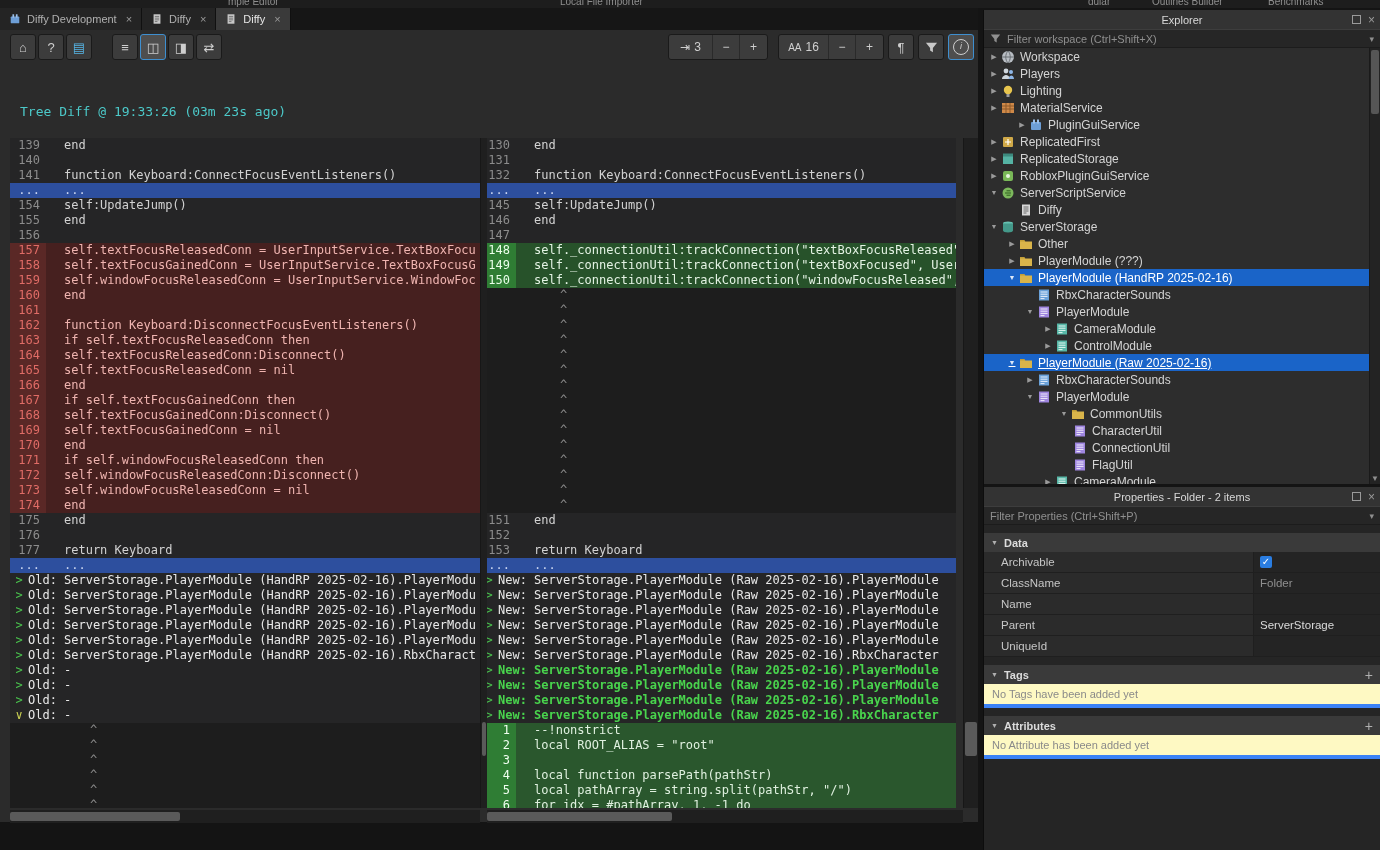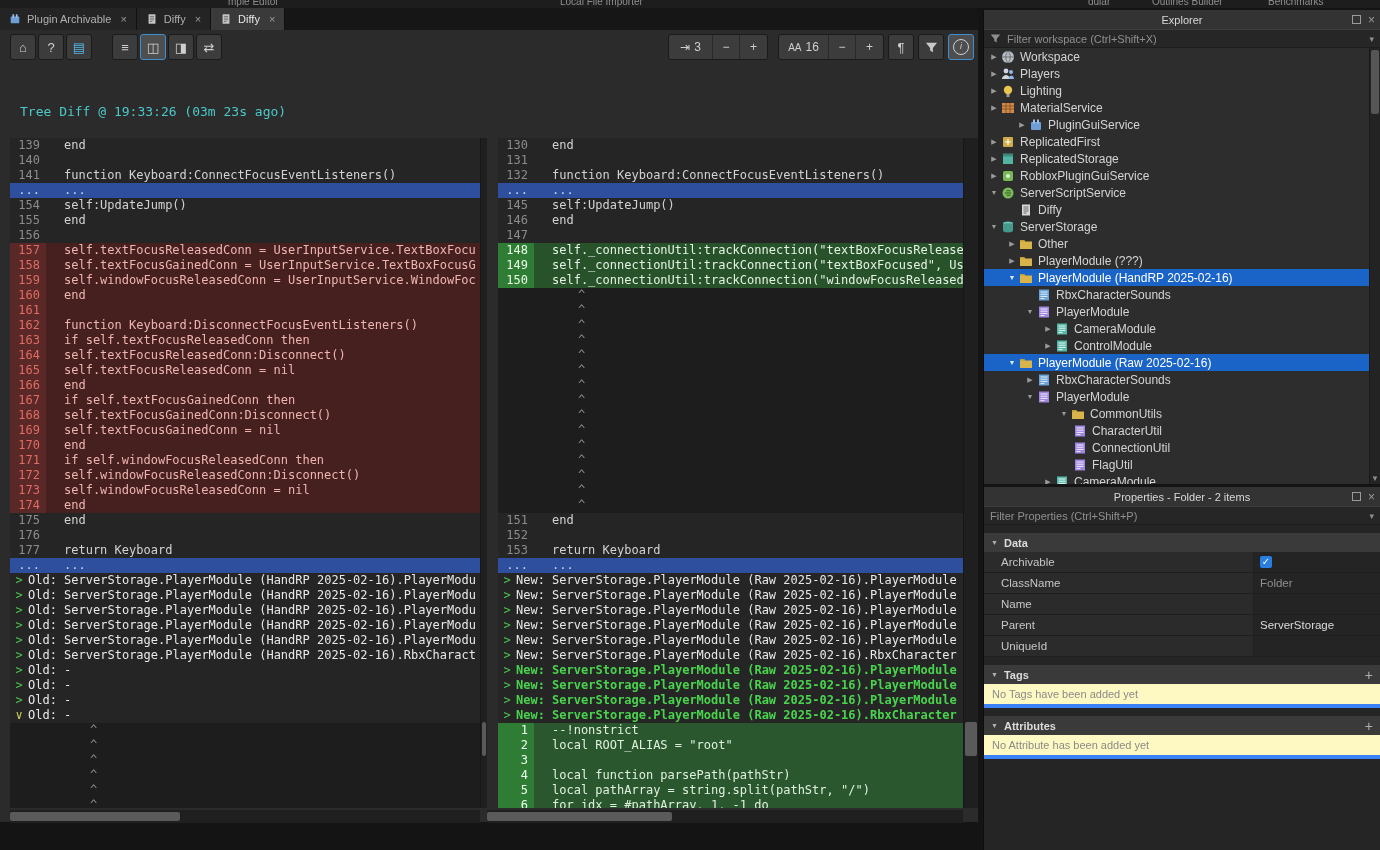--- a/index.html
+++ b/index.html
@@ -29,21 +29,21 @@
   .ctrl .seg:last-child{border-right:none;}
 
   .dheader{position:absolute;left:20px;top:34px;font-family:"DejaVu Sans Mono",monospace;font-size:13px;line-height:19px;white-space:pre;}
   .dh1{color:#4cc9c9;}
   .dh3,.dh4{color:#d2d2d2;}
 
   
   .pane{position:absolute;top:108px;height:670px;background:#252526;overflow:hidden;
         font-family:"DejaVu Sans Mono",monospace;font-size:12px;}
   .pane.left{left:10px;width:470px;}
-  .pane.right{left:498px;width:476px;}
+  .pane.right{left:480px;width:476px;}
   .drow{display:flex;height:15px;line-height:15px;white-space:pre;overflow:hidden;}
   .drow .gut{width:36px;text-align:right;padding-right:6px;color:#8c8c8c;flex:none;box-sizing:border-box;}
   .drow .txt{padding-left:18px;color:#d2d2d2;}
   .drow.d{background:#46201f;}  .drow.d .gut{color:#e06c66;background:#5a2826;}  .drow.d .txt{color:#efb4b0;}
   .drow.a{background:#27522a;}  .drow.a .gut{color:#eaffea;background:#2f7d34;}  .drow.a .txt{color:#e4f3e4;}
   .drow.n{background:#2a572d;}  .drow.n .gut{color:#f0fff0;background:#2f7d34;}  .drow.n .txt{color:#dff0df;}
   .drow.e{background:#2d4f9e;}  .drow.e .gut,.drow.e .txt{color:#c9d4f0;}
   .drow.p{background:#1d1d1d;}  .drow.p .txt{padding-left:44px;color:#8a8a8a;}
   .drow.list .chev{width:18px;text-align:center;color:#49c24d;flex:none;}
   .drow.list .ltxt{color:#e8e8e8;}
@@ -106,21 +106,21 @@
     </div>
   <div class="tabbar" id="tabbar">
       <div class="tab">
         <span class="ticon">
           <svg viewBox="0 0 14 14">
             <rect x="2" y="4" width="10" height="8" rx="1" fill="#6d9ed6"></rect>
             <rect x="4" y="1.5" width="2" height="4" fill="#9dc1ea"></rect>
             <rect x="8" y="1.5" width="2" height="4" fill="#9dc1ea"></rect>
           </svg>
         </span>
-        <span>Plugin Archivable</span>
+        <span>Diffy Development</span>
         <span class="tclose">×</span>
       </div>
       <div class="tab">
         <span class="ticon">
           <svg viewBox="0 0 14 14">
             <rect x="3" y="1.5" width="8" height="11" fill="#c8c8c8"></rect>
             <path d="M4.5 4h5M4.5 6h5M4.5 8h5M4.5 10h3" stroke="#6b6b6b" stroke-width="1"></path>
           </svg>
         </span>
         <span>Diffy</span>
@@ -482,21 +482,21 @@
           <div class="trow" style="padding-left: 58px;">
             <span class="arrow">▶</span>
             <span class="nicon">
               <svg viewBox="0 0 14 14">
                 <rect x="2" y="1.5" width="10" height="11" fill="#58b8a8"></rect>
                 <path d="M3.5 4h7M3.5 6.2h7M3.5 8.4h7M3.5 10.6h4" stroke="#e6f6f2" stroke-width="1"></path>
               </svg>
             </span>
             <span>ControlModule</span>
           </div>
-          <div class="trow selected" style="padding-left: 22px;">
+          <div class="trow selected" style="padding-left: 22px; text-decoration: underline;">
             <span class="arrow">▼</span>
             <span class="nicon">
               <svg viewBox="0 0 14 14">
                 <path d="M1 3h4l1.3 1.6H13V12H1z" fill="#d9b44a"></path>
                 <path d="M1 3h4l1.3 1.6H1z" fill="#c29e37"></path>
               </svg>
             </span>
             <span>PlayerModule (Raw 2025-02-16)</span>
           </div>
           <div class="trow" style="padding-left: 40px;">

